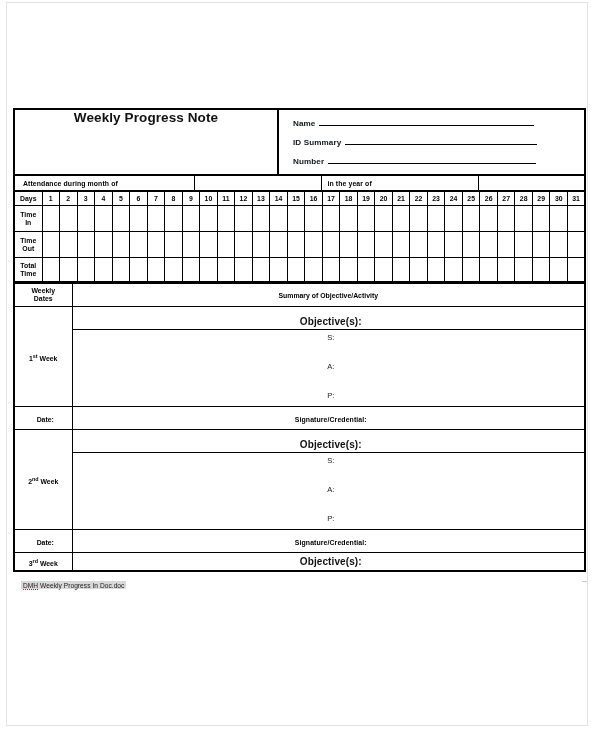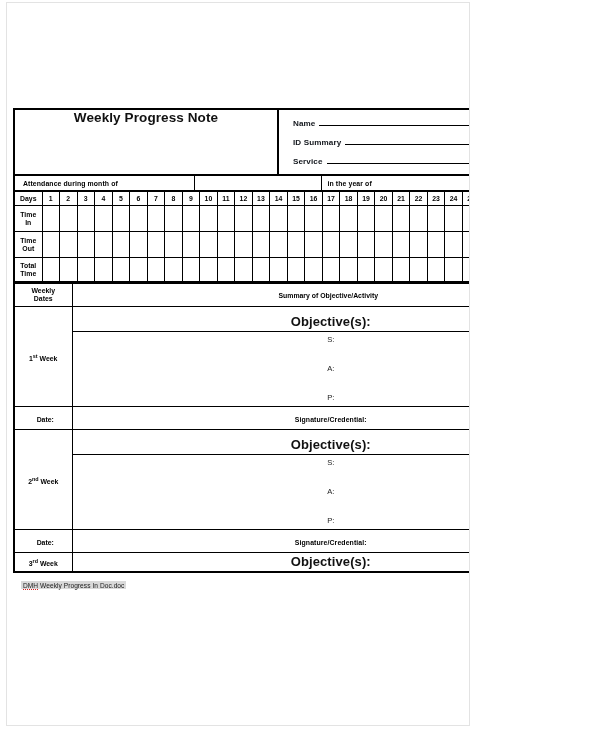--- a/index.html
+++ b/index.html
@@ -11,21 +11,21 @@
     width: 600px;
     height: 730px;
     position: relative;
     font-family: "Liberation Sans", sans-serif;
     -webkit-font-smoothing: none;
   }
   .page {
     position: absolute;
     left: 6px;
     top: 2px;
-    width: 464px;
+    width: 582px;
     height: 724px;
     background: #ffffff;
     border: 1px solid #e3e3e3;
     box-sizing: border-box;
     overflow: hidden;
   }
   .doc {
     position: absolute;
     left: 6px;
     top: 105px;
@@ -138,21 +138,21 @@
     text-align: center;
     vertical-align: top;
     font-size: 8px;
     font-weight: bold;
     padding-top: 3px !important;
     color: #111;
   }
   .wk-label sup { font-size: 5.4px; vertical-align: super; }
   .soap-cell { padding: 0 !important; }
   .obj-line {
-    font-size: 13px;
+    font-size: 10px;
     font-weight: bold;
     color: #111;
     padding: 2.5px 0 2px 5px;
     border-bottom: 1px solid #000;
     letter-spacing: 0.1px;
   }
   .soap {
     font-size: 7.6px;
     color: #1a1a1a;
     padding-left: 5px;
@@ -227,21 +227,21 @@
             <span class="title-text">Weekly Progress Note</span>
           </td>
           <td class="idblock frame-top frame-right">
             <div class="idline">
               <span class="lab">Name</span><span class="rule rule-name"></span>
             </div>
             <div class="idline">
               <span class="lab">ID Summary</span><span class="rule rule-id"></span>
             </div>
             <div class="idline">
-              <span class="lab">Service</span><span class="rule rule-svc"></span>
+              <span class="lab">Number</span><span class="rule rule-svc"></span>
             </div>
           </td>
         </tr>
       </tbody>
     </table>
 
     <table class="grid">
       <colgroup>
         <col style="width:180px">
         <col style="width:127px">

